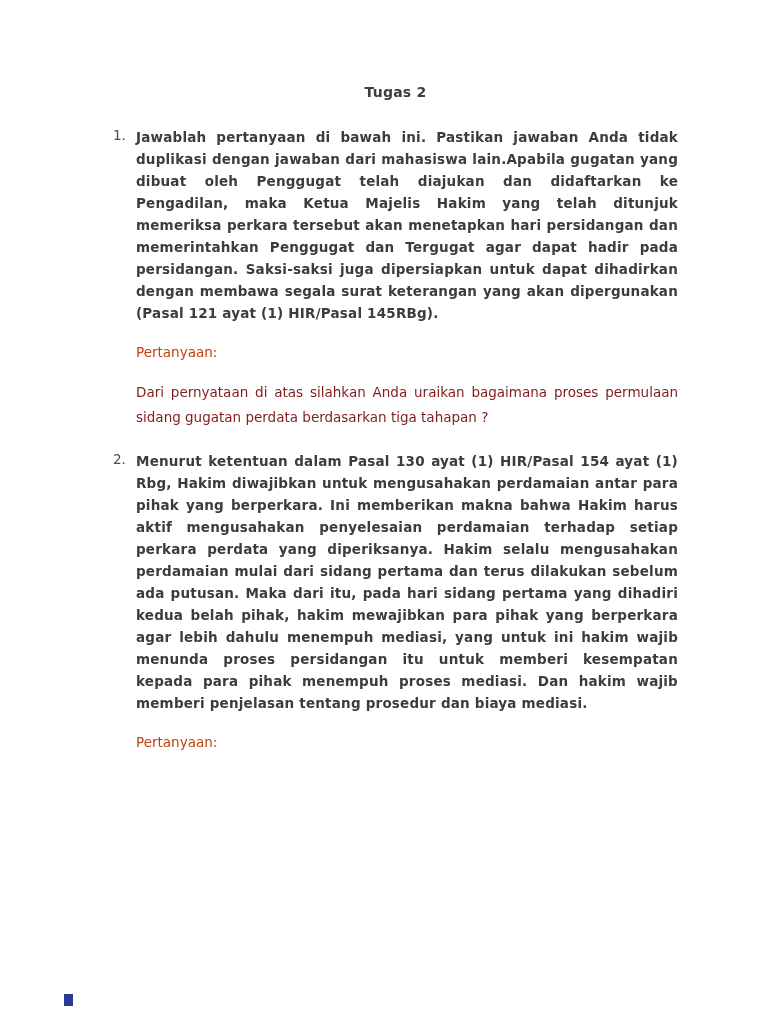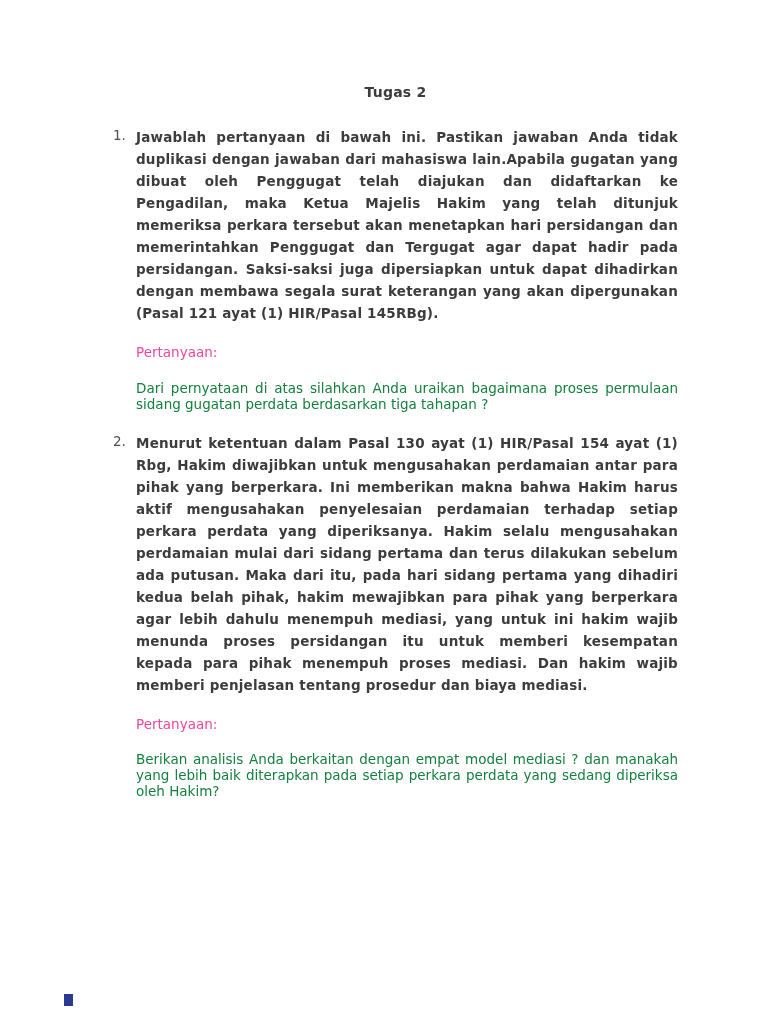--- a/index.html
+++ b/index.html
@@ -56,29 +56,29 @@
     font-weight: bold;
     color: #3c3c3c;
     line-height: 22px;
     text-align: justify;
     letter-spacing: 0.2px;
   }
   .q-label {
     margin: 0 0 18px 0;
     font-size: 13.5px;
     font-weight: normal;
-    color: #ec4899;
+    color: #c2410c;
     line-height: 18.5px;
   }
   .q-question {
     margin: 0;
     font-size: 13.5px;
     font-weight: normal;
-    color: #15803d;
-    line-height: 16px;
+    color: #7f1d1d;
+    line-height: 25px;
     text-align: justify;
   }
   .corner-mark {
     position: absolute;
     left: 64px;
     bottom: 6px;
     width: 9px;
     height: 12px;
     background: #2b3990;
   }
@@ -98,20 +98,19 @@
         <p class="q-label">Pertanyaan:</p>
         <p class="q-question">Dari pernyataan di atas silahkan Anda uraikan bagaimana proses permulaan sidang gugatan perdata berdasarkan tiga tahapan ?</p>
       </div>
     </div>
 
     <div class="q-item">
       <div class="q-number">2.</div>
       <div class="q-body">
         <p class="q-statement">Menurut ketentuan dalam Pasal 130 ayat (1) HIR/Pasal 154 ayat (1) Rbg, Hakim diwajibkan untuk mengusahakan perdamaian antar para pihak yang berperkara. Ini memberikan makna bahwa Hakim harus aktif mengusahakan penyelesaian perdamaian terhadap setiap perkara perdata yang diperiksanya. Hakim selalu mengusahakan perdamaian mulai dari sidang pertama dan terus dilakukan sebelum ada putusan. Maka dari itu, pada hari sidang pertama yang dihadiri kedua belah pihak, hakim mewajibkan para pihak yang berperkara agar lebih dahulu menempuh mediasi, yang untuk ini hakim wajib menunda proses persidangan itu untuk memberi kesempatan kepada para pihak menempuh proses mediasi. Dan hakim wajib memberi penjelasan tentang prosedur dan biaya mediasi.</p>
         <p class="q-label">Pertanyaan:</p>
-        <p class="q-question">Berikan analisis Anda berkaitan dengan empat model mediasi ? dan manakah yang lebih baik diterapkan pada setiap perkara perdata yang sedang diperiksa oleh Hakim?</p>
       </div>
     </div>
 
   </div>
 
   <div class="corner-mark"></div>
 </div>
 
 </body></html>

